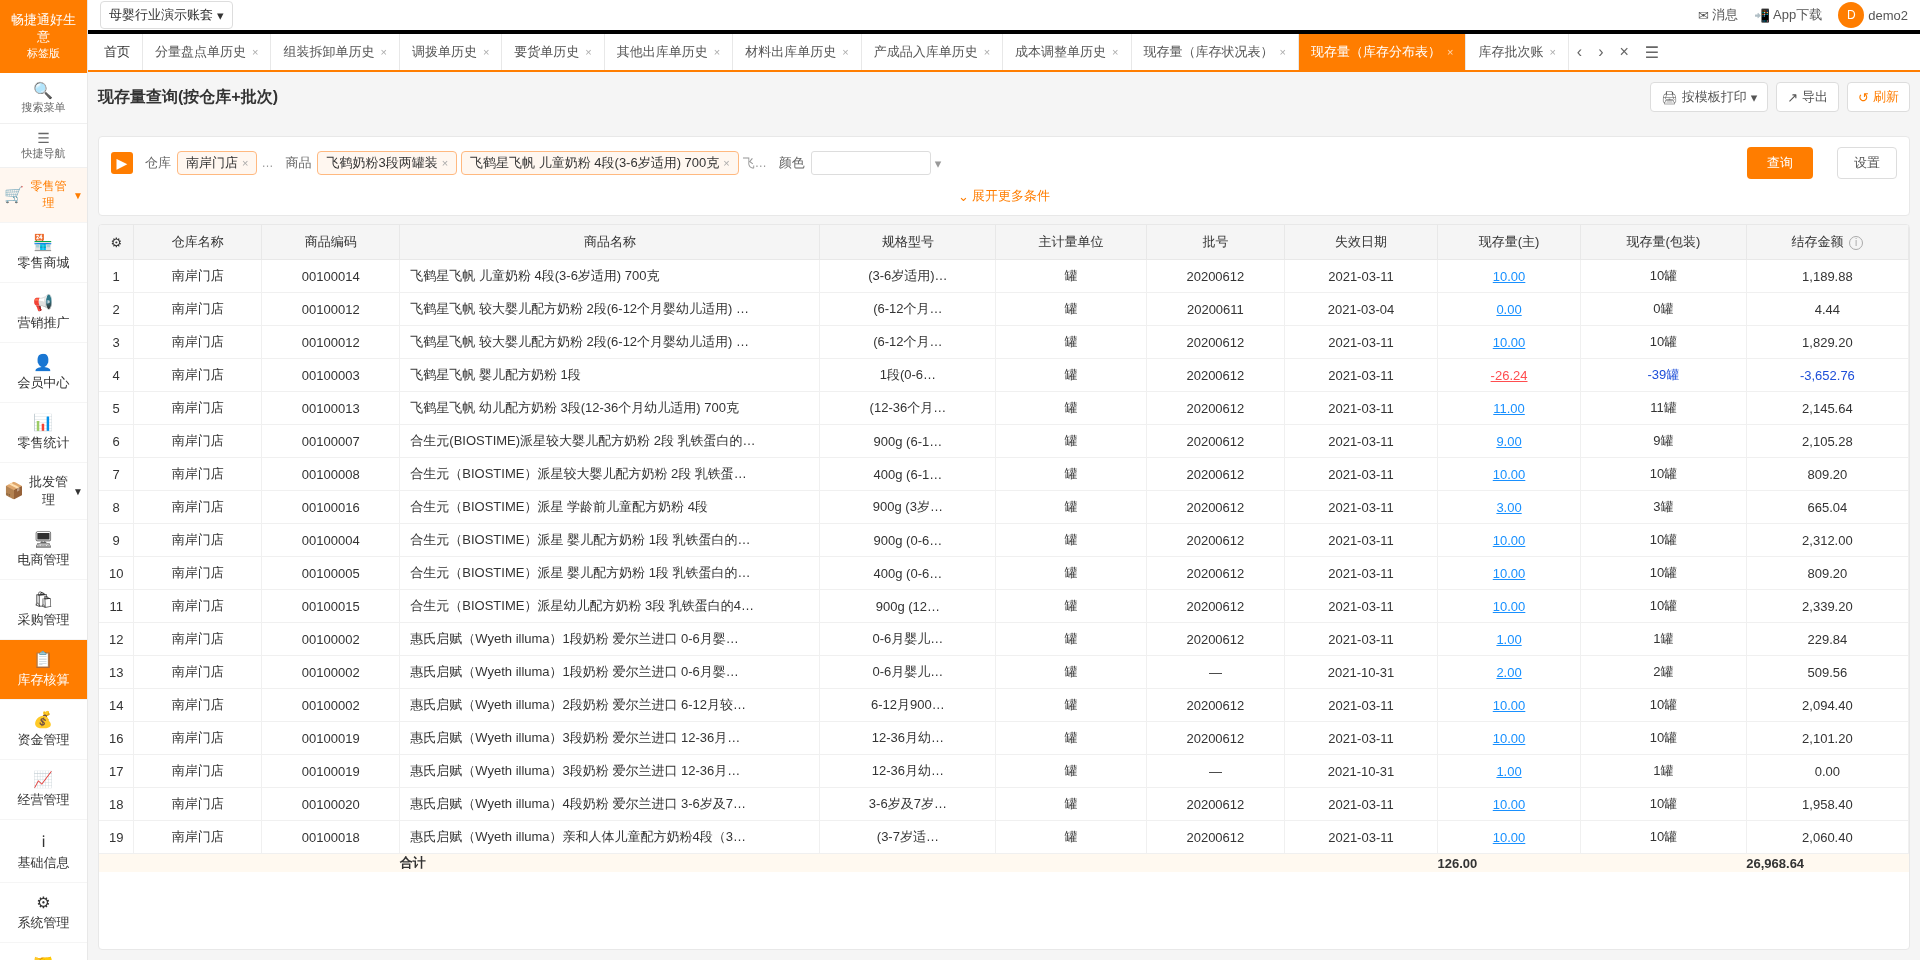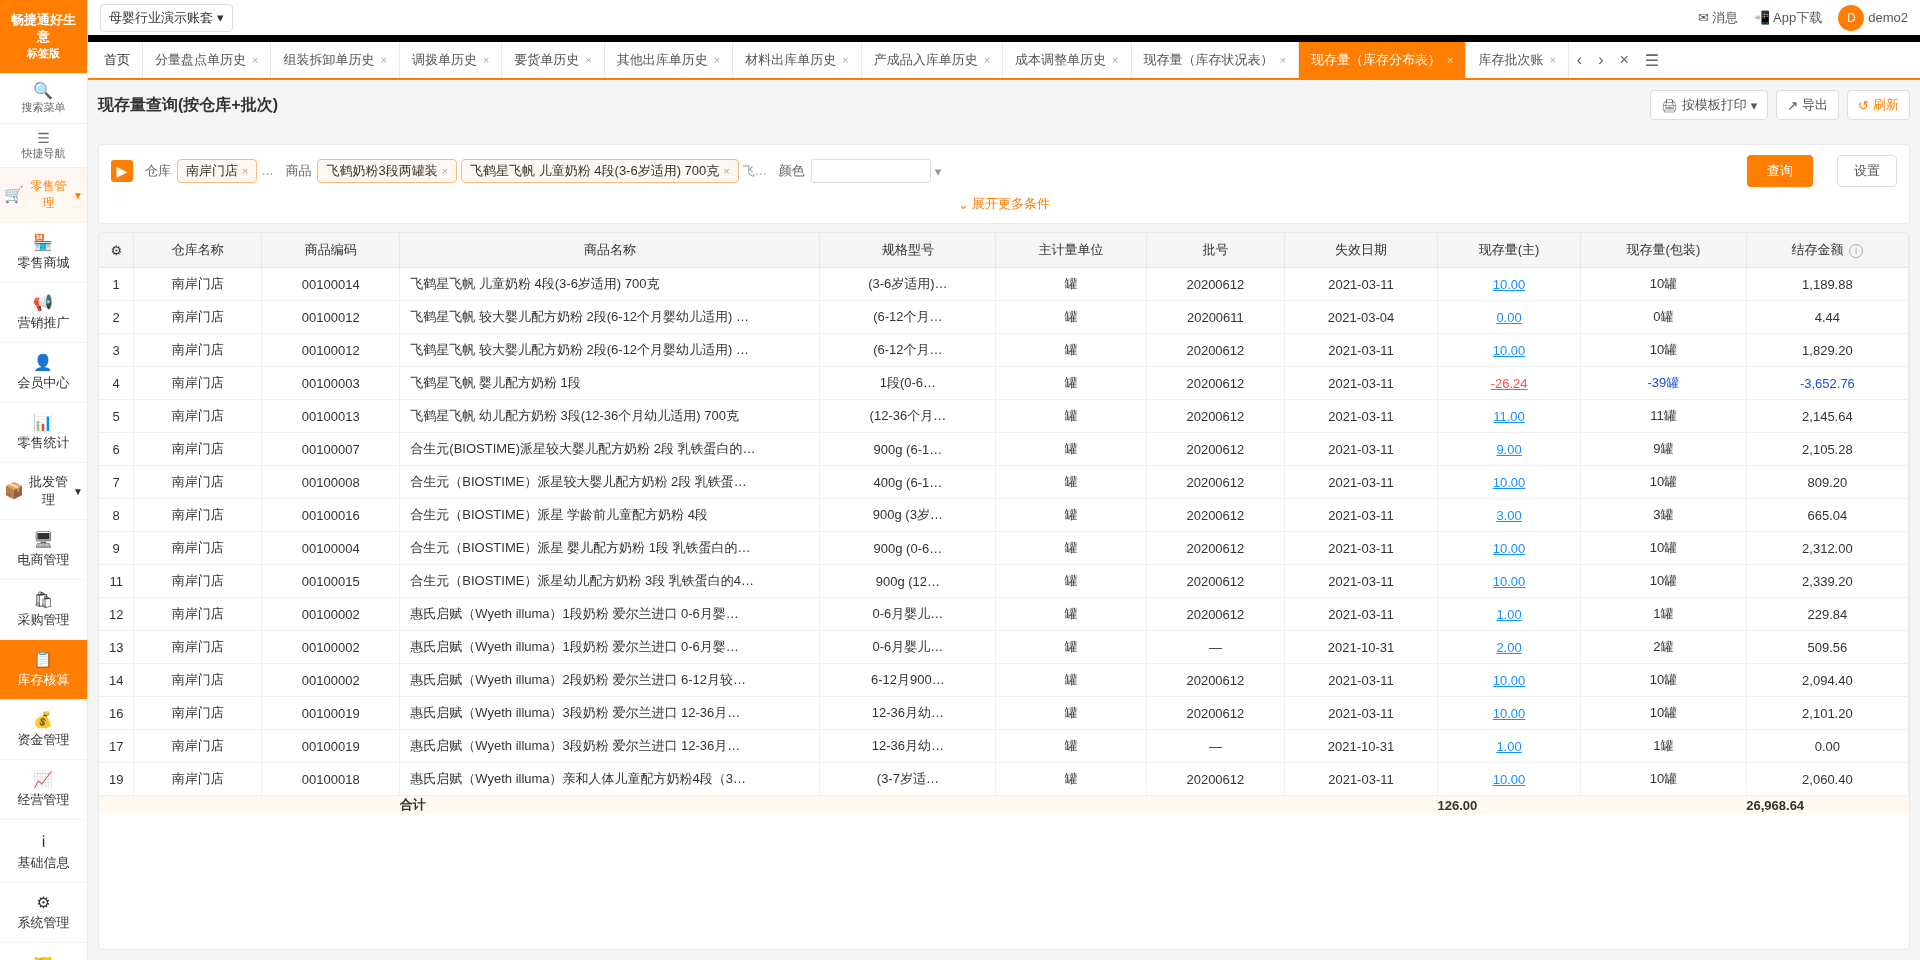--- a/index.html
+++ b/index.html
@@ -17,21 +17,21 @@
       height: 100%;
       overflow-y: auto;
     }
     .sidebar-logo {
       background: #ff7d00;
       width: 100%;
       padding: 12px 6px;
       text-align: center;
       color: #fff;
       font-size: 12px;
-      font-weight: bold;
+      font-weight: normal;
       line-height: 1.3;
     }
     .sidebar-search {
       width: 100%;
       padding: 8px 6px;
       border-bottom: 1px solid #f0f0f0;
       text-align: center;
       color: #666;
       cursor: pointer;
     }
@@ -63,25 +63,25 @@
     .main {
       flex: 1;
       display: flex;
       flex-direction: column;
       overflow: hidden;
     }
 
     
     .top-header {
       background: #fff;
-      border-bottom: 7px solid #000000;
+      border-bottom: 4px solid #000000;
       display: flex;
       align-items: center;
       padding: 0 12px;
-      height: 42px;
+      height: 34px;
       flex-shrink: 0;
       justify-content: center;
     }
     .top-header-left {
       display: flex;
       align-items: center;
       flex: 1;
       gap: 8px;
     }
     .workspace-selector {
@@ -708,20 +708,33 @@
     <td class="td-name" title="合生元（BIOSTIME）派星 婴儿配方奶粉 1段 乳铁蛋白的…">合生元（BIOSTIME）派星 婴儿配方奶粉 1段 乳铁蛋白的…</td>
     <td>900g (0-6…</td>
     <td>罐</td>
     <td>20200612</td>
     <td>2021-03-11</td>
     <td><span class="td-num">10.00</span></td>
     <td><span class="">10罐</span></td>
     <td><span class="">2,312.00</span></td>
   </tr>
             <tr>
+    <td>10</td>
+    <td>南岸门店</td>
+    <td>00100005</td>
+    <td class="td-name" title="合生元（BIOSTIME）派星 婴儿配方奶粉 1段 乳铁蛋白的…">合生元（BIOSTIME）派星 婴儿配方奶粉 1段 乳铁蛋白的…</td>
+    <td>400g (0-6…</td>
+    <td>罐</td>
+    <td>20200612</td>
+    <td>2021-03-11</td>
+    <td><span class="td-num">10.00</span></td>
+    <td><span class="">10罐</span></td>
+    <td><span class="">809.20</span></td>
+  </tr>
+            <tr>
     <td>11</td>
     <td>南岸门店</td>
     <td>00100015</td>
     <td class="td-name" title="合生元（BIOSTIME）派星幼儿配方奶粉 3段 乳铁蛋白的4…">合生元（BIOSTIME）派星幼儿配方奶粉 3段 乳铁蛋白的4…</td>
     <td>900g (12…</td>
     <td>罐</td>
     <td>20200612</td>
     <td>2021-03-11</td>
     <td><span class="td-num">10.00</span></td>
     <td><span class="">10罐</span></td>
@@ -784,20 +797,33 @@
     <td>南岸门店</td>
     <td>00100019</td>
     <td class="td-name" title="惠氏启赋（Wyeth illuma）3段奶粉 爱尔兰进口 12-36月…">惠氏启赋（Wyeth illuma）3段奶粉 爱尔兰进口 12-36月…</td>
     <td>12-36月幼…</td>
     <td>罐</td>
     <td>—</td>
     <td>2021-10-31</td>
     <td><span class="td-num">1.00</span></td>
     <td><span class="">1罐</span></td>
     <td><span class="">0.00</span></td>
+  </tr>
+            <tr>
+    <td>18</td>
+    <td>南岸门店</td>
+    <td>00100020</td>
+    <td class="td-name" title="惠氏启赋（Wyeth illuma）4段奶粉 爱尔兰进口 3-6岁及7…">惠氏启赋（Wyeth illuma）4段奶粉 爱尔兰进口 3-6岁及7…</td>
+    <td>3-6岁及7岁…</td>
+    <td>罐</td>
+    <td>20200612</td>
+    <td>2021-03-11</td>
+    <td><span class="td-num">10.00</span></td>
+    <td><span class="">10罐</span></td>
+    <td><span class="">1,958.40</span></td>
   </tr>
             <tr>
     <td>19</td>
     <td>南岸门店</td>
     <td>00100018</td>
     <td class="td-name" title="惠氏启赋（Wyeth illuma）亲和人体儿童配方奶粉4段（3…">惠氏启赋（Wyeth illuma）亲和人体儿童配方奶粉4段（3…</td>
     <td>(3-7岁适…</td>
     <td>罐</td>
     <td>20200612</td>
     <td>2021-03-11</td>

